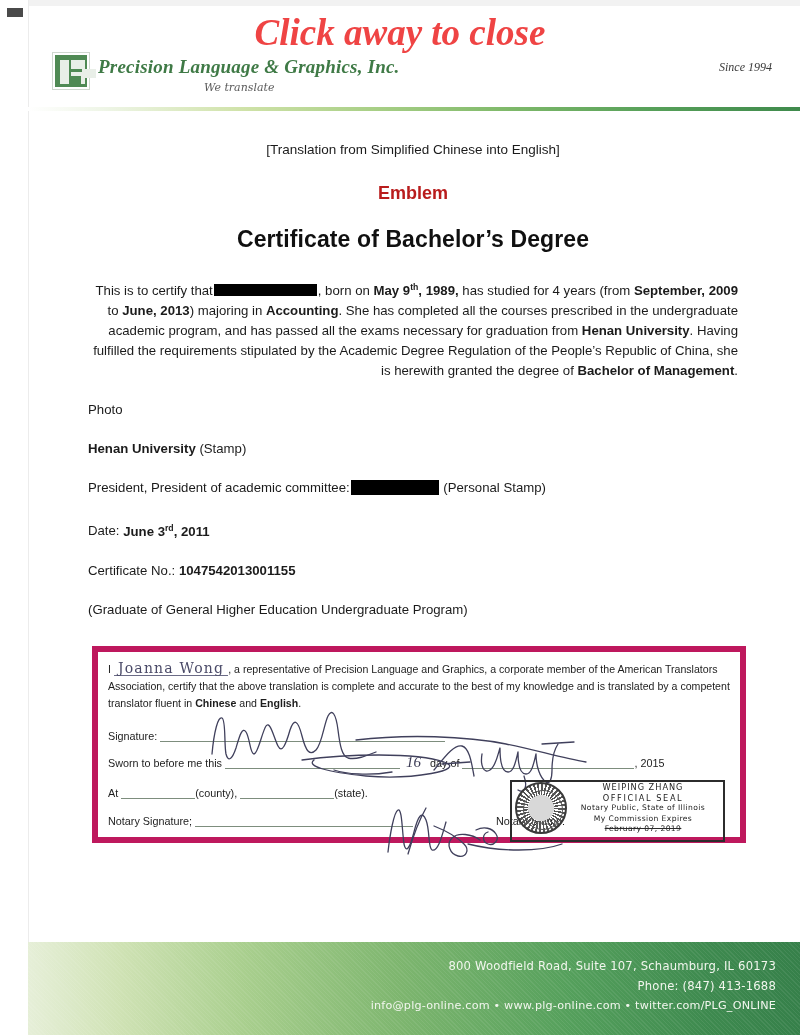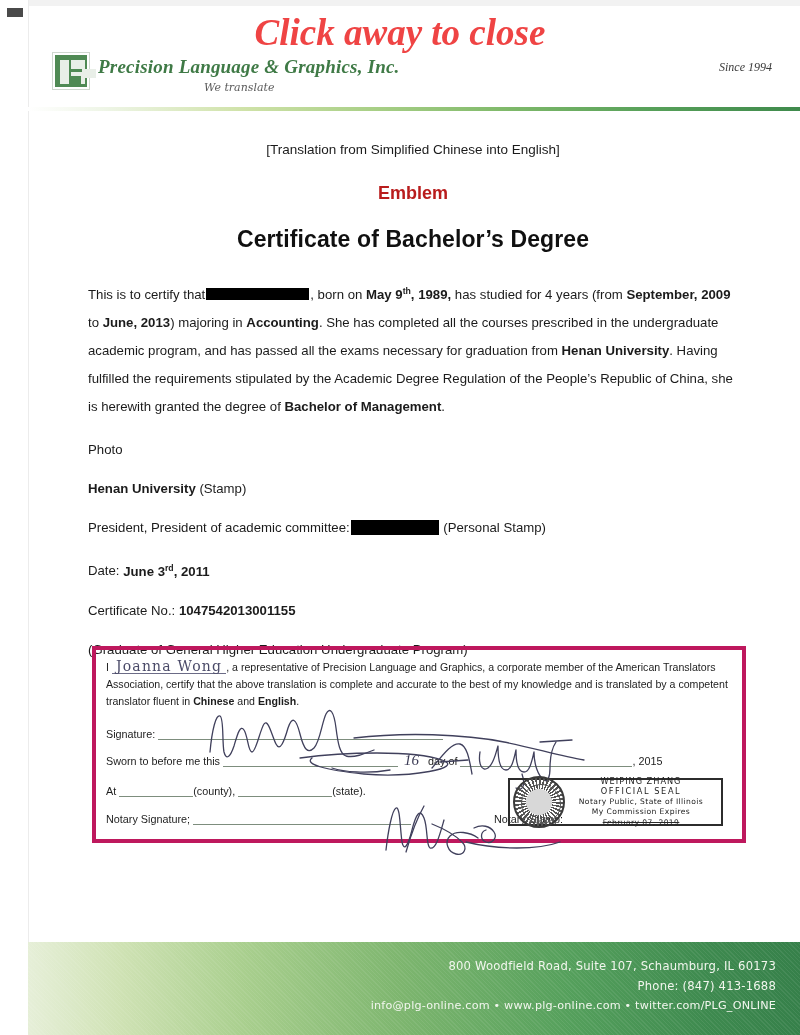--- a/index.html
+++ b/index.html
@@ -133,23 +133,23 @@
     text-align: center;
     font-size: 23px;
     font-weight: bold;
     color: #101010;
     margin-top: 22px;
     letter-spacing: 0.1px;
   }
   .body-para {
     margin-top: 24px;
     font-size: 13.2px;
-    line-height: 28px;
+    line-height: 20px;
     color: #1b1b1b;
-    text-align: left;
+    text-align: right;
   }
   .body-para b { font-weight: bold; }
   .redact {
     display: inline-block;
     background: #000000;
     height: 12px;
     vertical-align: -1px;
     margin: 0 1px;
   }
   .redact.name1 { width: 103px; }
@@ -161,21 +161,21 @@
     font-size: 13.2px;
     line-height: 20px;
     color: #1b1b1b;
   }
   .line-row.gap-lg { margin-top: 19px; }
 
   
   .affidavit {
     position: absolute; left: 92px; top: 646px;
     width: 654px; height: 197px;
-    border: 4px solid #be185d;
+    border: 6px solid #be185d;
     background: transparent;
   }
   .aff-text {
     position: absolute; left: 10px; top: 9px; right: 8px;
     font-size: 10.6px;
     line-height: 17px;
     color: #1d1d1d;
   }
   .aff-text b { font-weight: bold; }
   .hw {
@@ -231,24 +231,24 @@
     fill: none;
     stroke: #40405c;
     stroke-width: 1.3;
     stroke-linecap: round;
     stroke-linejoin: round;
   }
 
   
   .stamp {
     position: absolute; left: 412px; top: 128px;
-    width: 215px; height: 48px;
+    width: 215px; height: 62px;
     border: 2px solid #2c2c2c;
     background: rgba(255,255,255,0.0);
-    display: flex; align-items: center;
+    display: flex; align-items: flex-start;
   }
   .stamp-seal {
     width: 52px; height: 52px; margin-left: 3px;
     border-radius: 50%;
     border: 2px solid #3a3a3a;
     position: relative;
     flex: 0 0 auto;
     background:
       radial-gradient(circle at 50% 50%, #d8d8d8 0 38%, transparent 39%),
       repeating-conic-gradient(from 0deg, #555 0deg 5deg, transparent 5deg 10deg);

